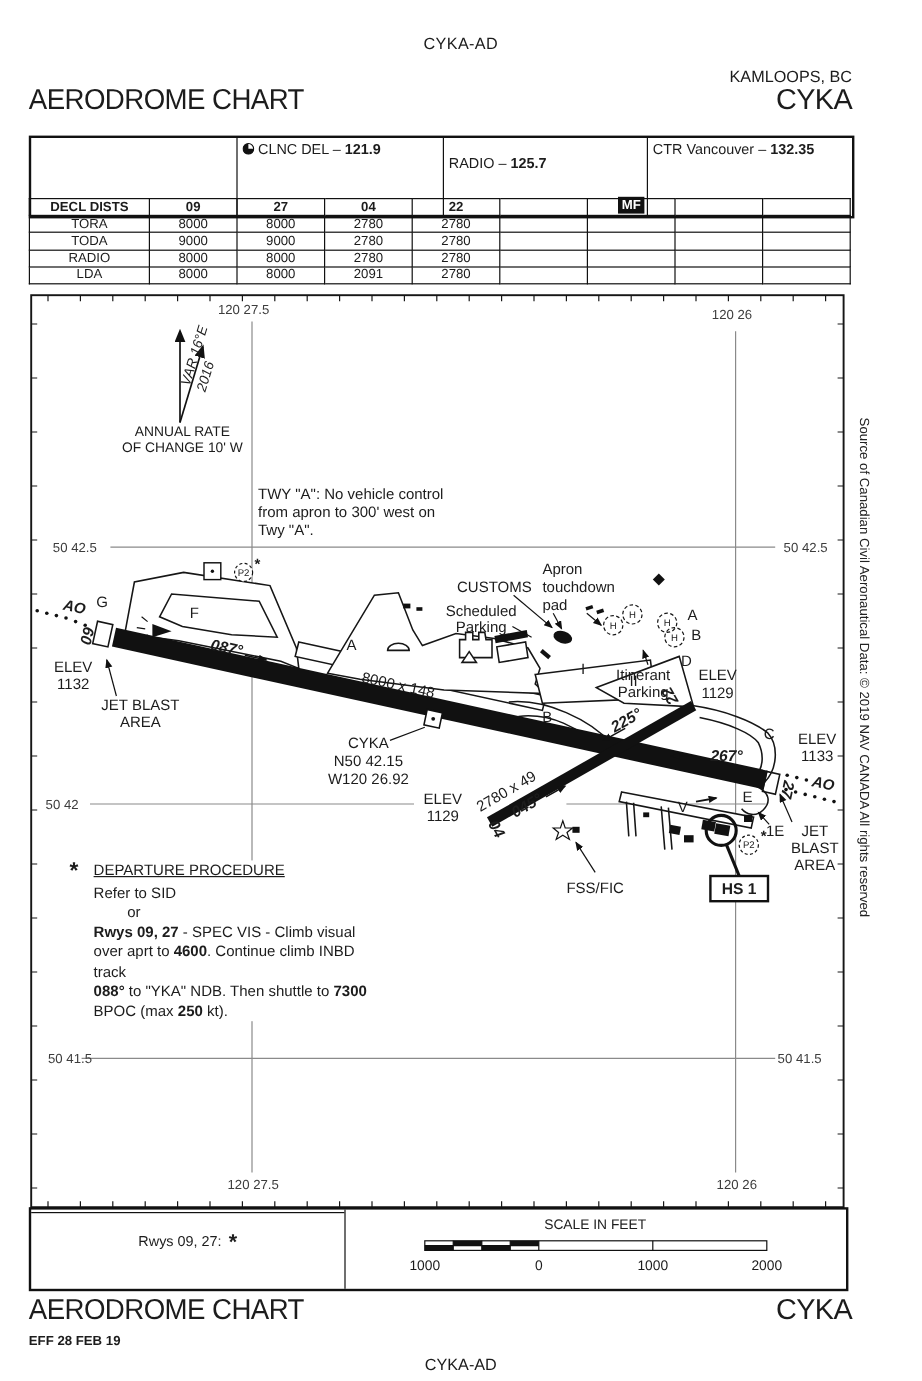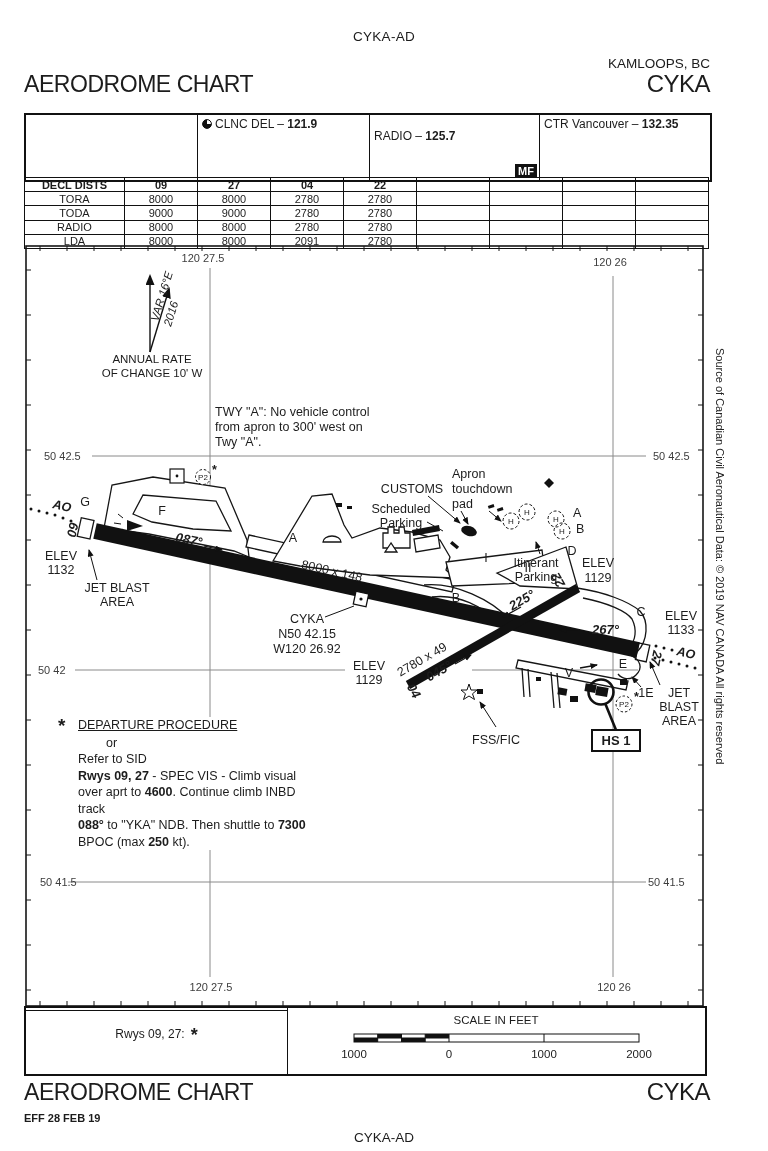--- a/index.html
+++ b/index.html
@@ -14,21 +14,21 @@
   
   .comm{left:24px;top:113px;width:684px;height:65px;border:2px solid #111;display:flex;}
   .comm-cell{border-right:1.5px solid #111;position:relative;font-size:12px;padding:2px 4px;box-sizing:border-box;}
   .comm-cell:last-child{border-right:none;}
   .c1{width:172px;} .c2{width:172px;} .c3{width:170px;} .c4{width:170px;}
   .c3 .freqline{margin-top:12px;}
   .mf{position:absolute;right:2px;bottom:2px;background:#111;color:#fff;font-weight:bold;
       font-size:11px;padding:0 3px;line-height:14px;}
   .clnc-ico{display:inline-block;vertical-align:-1px;margin-right:3px;}
   
-  .decl{left:24px;top:177px;width:684px;border-collapse:collapse;table-layout:fixed;}
+  .decl{left:24px;top:165px;width:684px;border-collapse:collapse;table-layout:fixed;}
   .decl td{border:1.8px solid #111;font-size:11px;text-align:center;height:13.2px;padding:0;}
   .decl .hd{font-weight:bold;}
   
   .chartsvg{left:0;top:245px;}
   text{font-family:"Liberation Sans",sans-serif;fill:#1c1c1c;}
   .grid-t{font-size:11px;fill:#3d3d3d;}
   .lbl{font-size:12.5px;}
   .lbl11{font-size:11.5px;}
   .hdg{font-size:13px;font-weight:bold;font-style:italic;}
   .rwy{font-size:13px;font-weight:bold;font-style:italic;}
@@ -400,22 +400,22 @@
   <div class="abs twy-note">
     <div>TWY "A": No vehicle control</div>
       <div>from apron to 300' west on</div>
       <div>Twy "A".</div>
   </div>
 
   <div class="abs thresh">Threshold Rwy 04 displaced 689'</div>
 
   <div class="abs dep">
     <div><span class="dep-star">*</span><span class="dep-title">DEPARTURE PROCEDURE</span></div>
+    <div class="dep-line">Refer to SID</div>
     <div class="dep-line dep-or">or</div>
-    <div class="dep-line">Refer to SID</div>
     <div class="dep-line"><b>Rwys 09, 27</b><span> - SPEC VIS - Climb visual</span></div>
     <div class="dep-line"><span>over aprt to </span><b>4600</b><span>. Continue climb INBD track</span></div>
     <div class="dep-line"><b>088°</b><span> to "YKA" NDB. Then shuttle to </span><b>7300</b></div>
     <div class="dep-line"><span>BPOC (max </span><b>250</b><span> kt).</span></div>
   </div>
 
   <div class="abs bottom">
     <div class="tom">
       <div class="tom-h2"></div>
       <div class="tom-b"><span>Rwys 09, 27:</span><span class="star">*</span></div>

